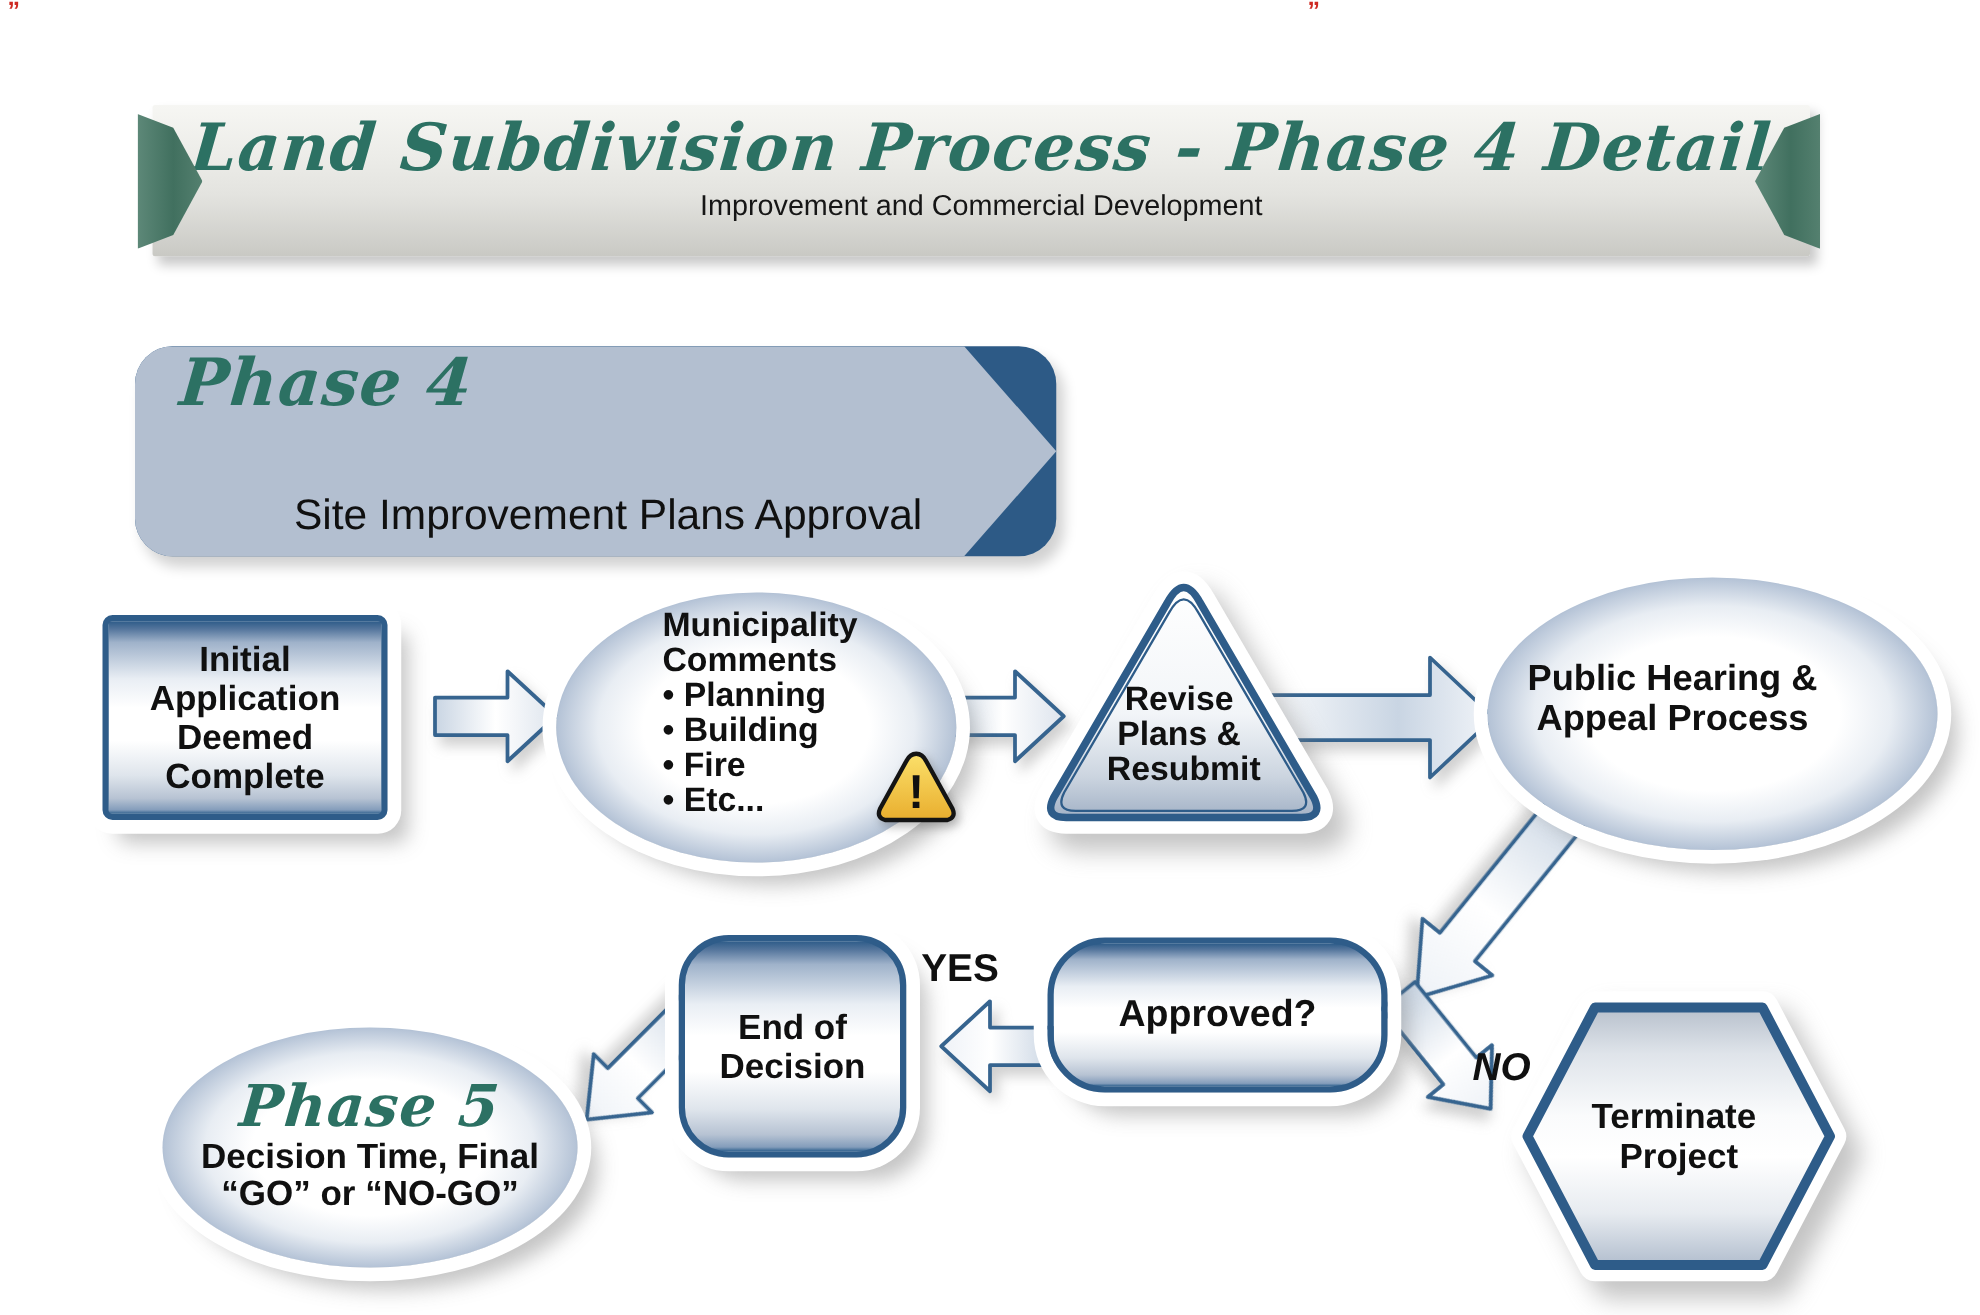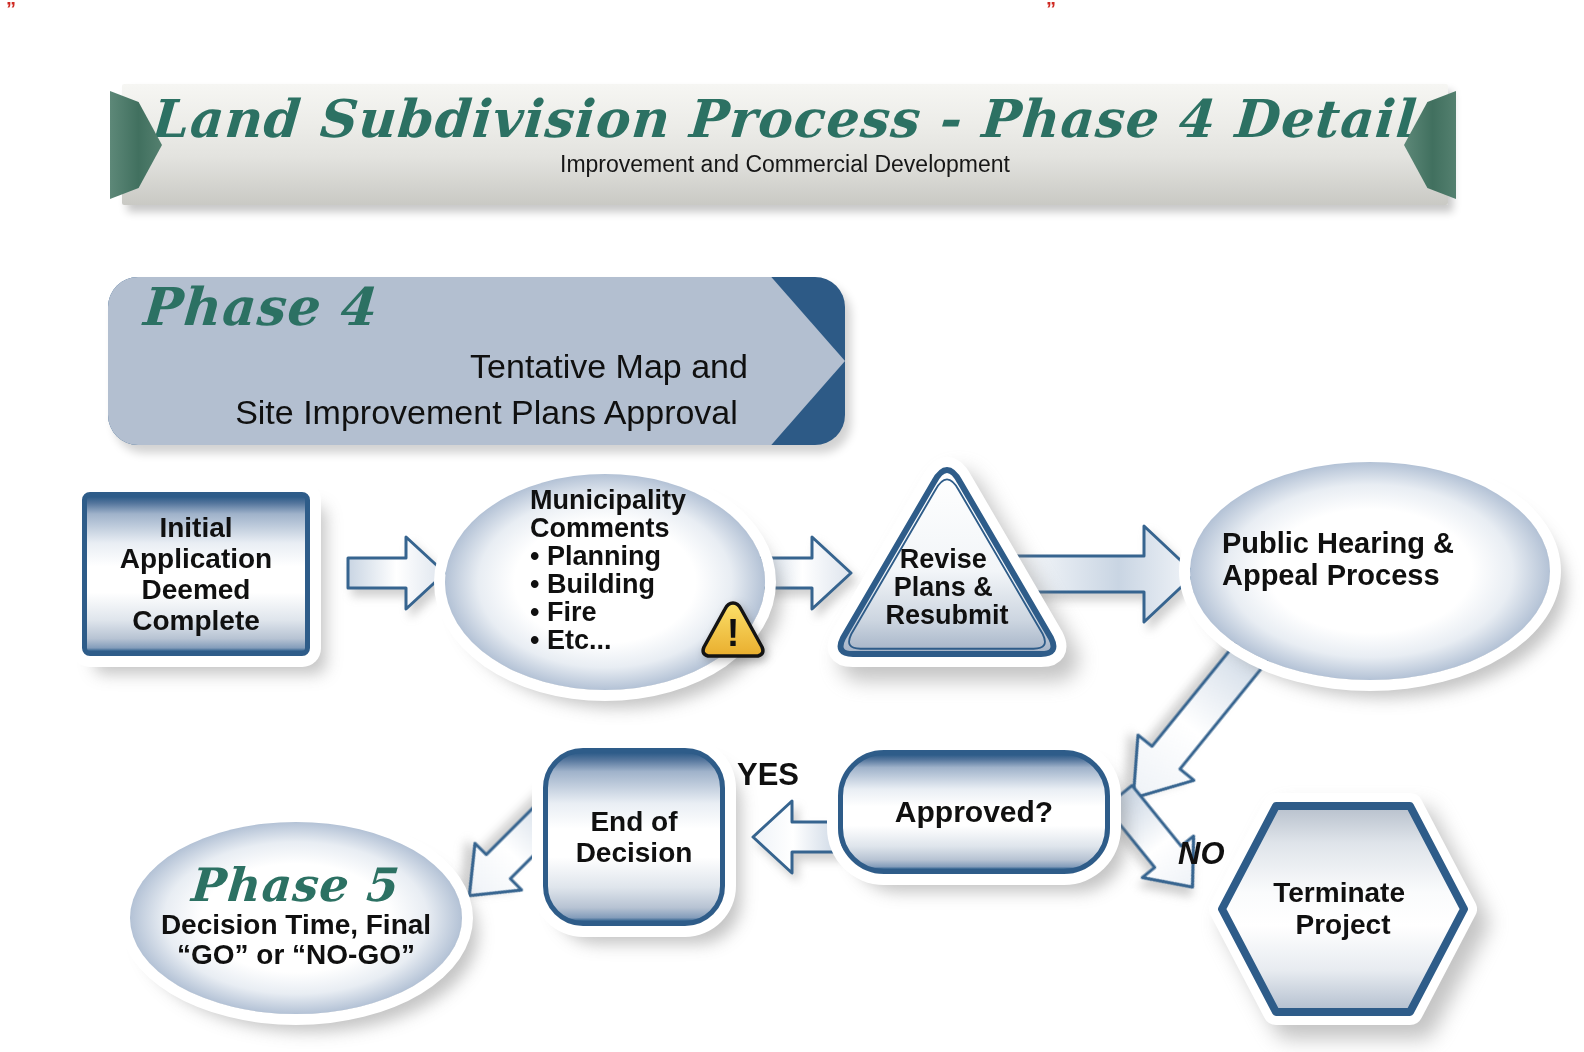--- a/index.html
+++ b/index.html
@@ -36,21 +36,21 @@
   .nodebox{z-index:2;border:5px solid #2e5c89;box-sizing:border-box;
     background:linear-gradient(180deg,#2e5c89 0%,#54759c 4%,#9fb2ca 11%,#e9eef4 30%,
       #ffffff 45%,#ffffff 62%,#dfe5ec 80%,#b7c3d3 92%,#849dbb 98%,#30618e 100%);
     box-shadow:0 0 0 11px #ffffff,14px 16px 16px 2px rgba(125,125,125,.45);
     display:flex;align-items:center;justify-content:center;text-align:center;
     font-weight:bold;color:#101010;}
   .nodeellipse{z-index:2;border-radius:50%;
     background:radial-gradient(ellipse at 50% 50%,#ffffff 0%,#ffffff 40%,#e8edf3 56%,
       #b6c4d7 70%,#5f80a5 82%,#2e5c89 90%,#2e5c89 100%);
     box-shadow:0 0 0 11px #ffffff,14px 16px 16px 2px rgba(125,125,125,.45);
-    display:flex;align-items:center;justify-content:center;text-align:left;
+    display:flex;align-items:center;justify-content:center;text-align:center;
     font-weight:bold;color:#101010;}
   .box-initial{left:82px;top:492px;width:228px;height:164px;border-radius:8px;font-size:28px;line-height:31px;}
   .ellipse-muni{left:445px;top:474px;width:320px;height:216px;}
   .muni-text{left:530px;top:486px;z-index:3;font-size:27px;line-height:28px;
     font-weight:bold;color:#101010;text-align:left;}
   .ellipse-hearing{left:1190px;top:462px;width:360px;height:218px;font-size:29px;line-height:32px;
     padding-right:64px;padding-bottom:24px;box-sizing:border-box;}
   .box-approved{left:838px;top:750px;width:272px;height:124px;border-radius:46px;font-size:30px;}
   .box-end{left:543px;top:748px;width:182px;height:178px;border-radius:40px;font-size:28px;line-height:31px;}
   .ellipse-p5{left:130px;top:822px;width:332px;height:192px;flex-direction:column;}
@@ -81,21 +81,20 @@
   <div class="abs banner-cap cap-left"></div>
   <div class="abs banner-cap cap-right"></div>
   <div class="abs banner-body">
     <span class="script banner-title">Land Subdivision Process - Phase 4 Detail</span>
     <span class="banner-sub">Improvement and Commercial Development</span>
   </div>
 
   <div class="abs phase4">
     <div class="phase4-body"></div>
     <div class="phase4-label script">Phase 4</div>
-    <div class="phase4-l1">Tentative Map and</div>
     <div class="phase4-l2">Site Improvement Plans Approval</div>
   </div>
 
   <svg class="abs arrow-svg" style="left:346px;top:532px;" width="102" height="82" viewBox="0 0 102 82">
     <defs>
         <linearGradient id="g1" x1="0" y1="0" x2="1" y2="0">
       <stop offset="0" stop-color="#c9d5e3"></stop>
           <stop offset="0.5" stop-color="#ffffff"></stop>
           <stop offset="1" stop-color="#dde4ed"></stop>
     </linearGradient>

